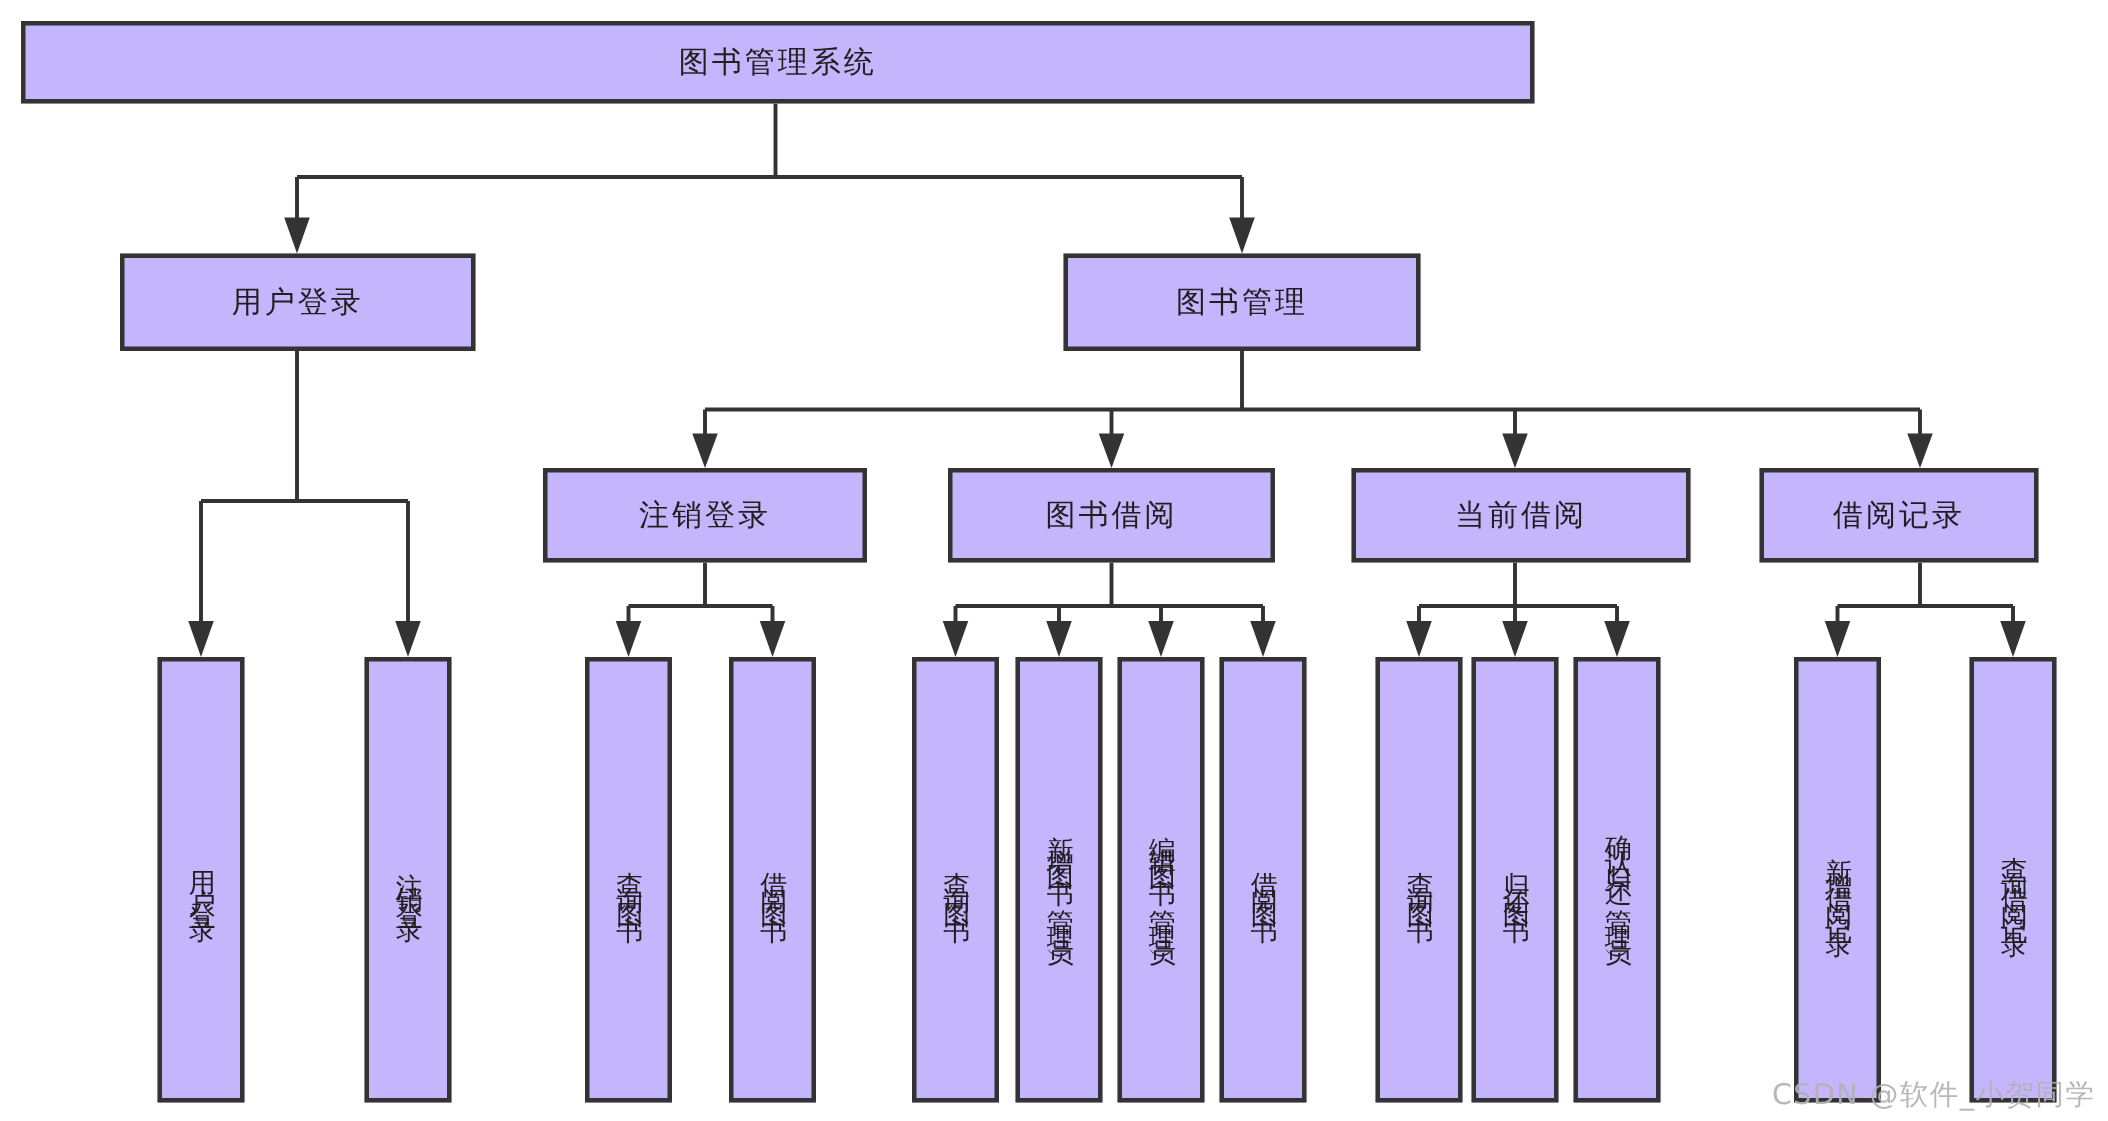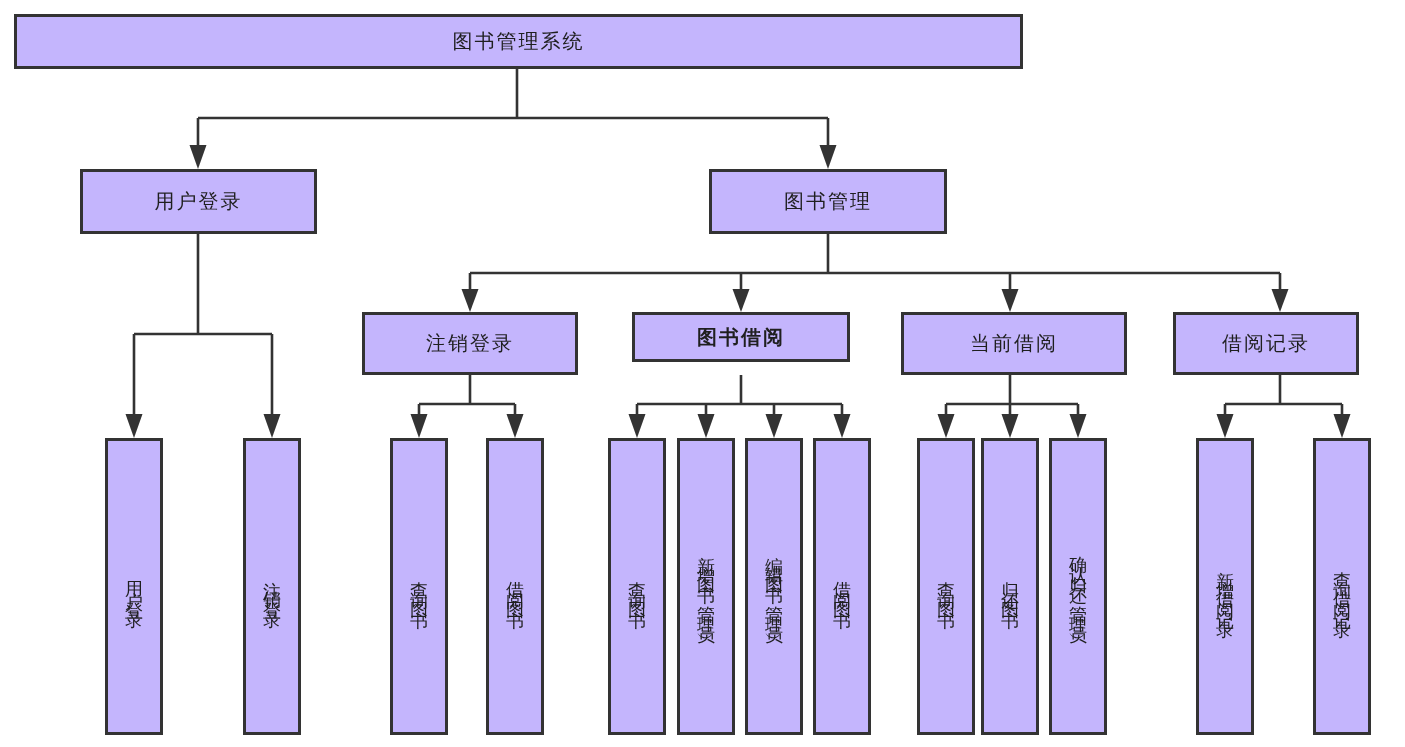--- a/index.html
+++ b/index.html
@@ -113,21 +113,21 @@
   <div class="node box-h" style="left:80px;top:169px;width:237px;height:65px;">
     <span>用户登录</span>
   </div>
   <div class="node box-h" style="left:709px;top:169px;width:238px;height:65px;">
     <span>图书管理</span>
   </div>
 
   <div class="node box-h" style="left:362px;top:312px;width:216px;height:63px;">
     <span>注销登录</span>
   </div>
-  <div class="node box-h" style="left:632px;top:312px;width:218px;height:50px;font-weight:bold;">
+  <div class="node box-h" style="left:632px;top:312px;width:218px;height:63px;">
     <span>图书借阅</span>
   </div>
   <div class="node box-h" style="left:901px;top:312px;width:226px;height:63px;">
     <span>当前借阅</span>
   </div>
   <div class="node box-h" style="left:1173px;top:312px;width:186px;height:63px;">
     <span>借阅记录</span>
   </div>
 
   <div class="node box-v" style="left:105px;top:438px;width:58px;height:297px;">
@@ -167,14 +167,15 @@
     <span class="vtext">确认归还（管理员）</span>
   </div>
 
   <div class="node box-v" style="left:1196px;top:438px;width:58px;height:297px;">
     <span class="vtext">新增借阅记录</span>
   </div>
   <div class="node box-v" style="left:1313px;top:438px;width:58px;height:297px;">
     <span class="vtext">查询借阅记录</span>
   </div>
 
+  <div class="watermark">CSDN @软件_小贺同学</div>
 
 </div>
 
 </body></html>

